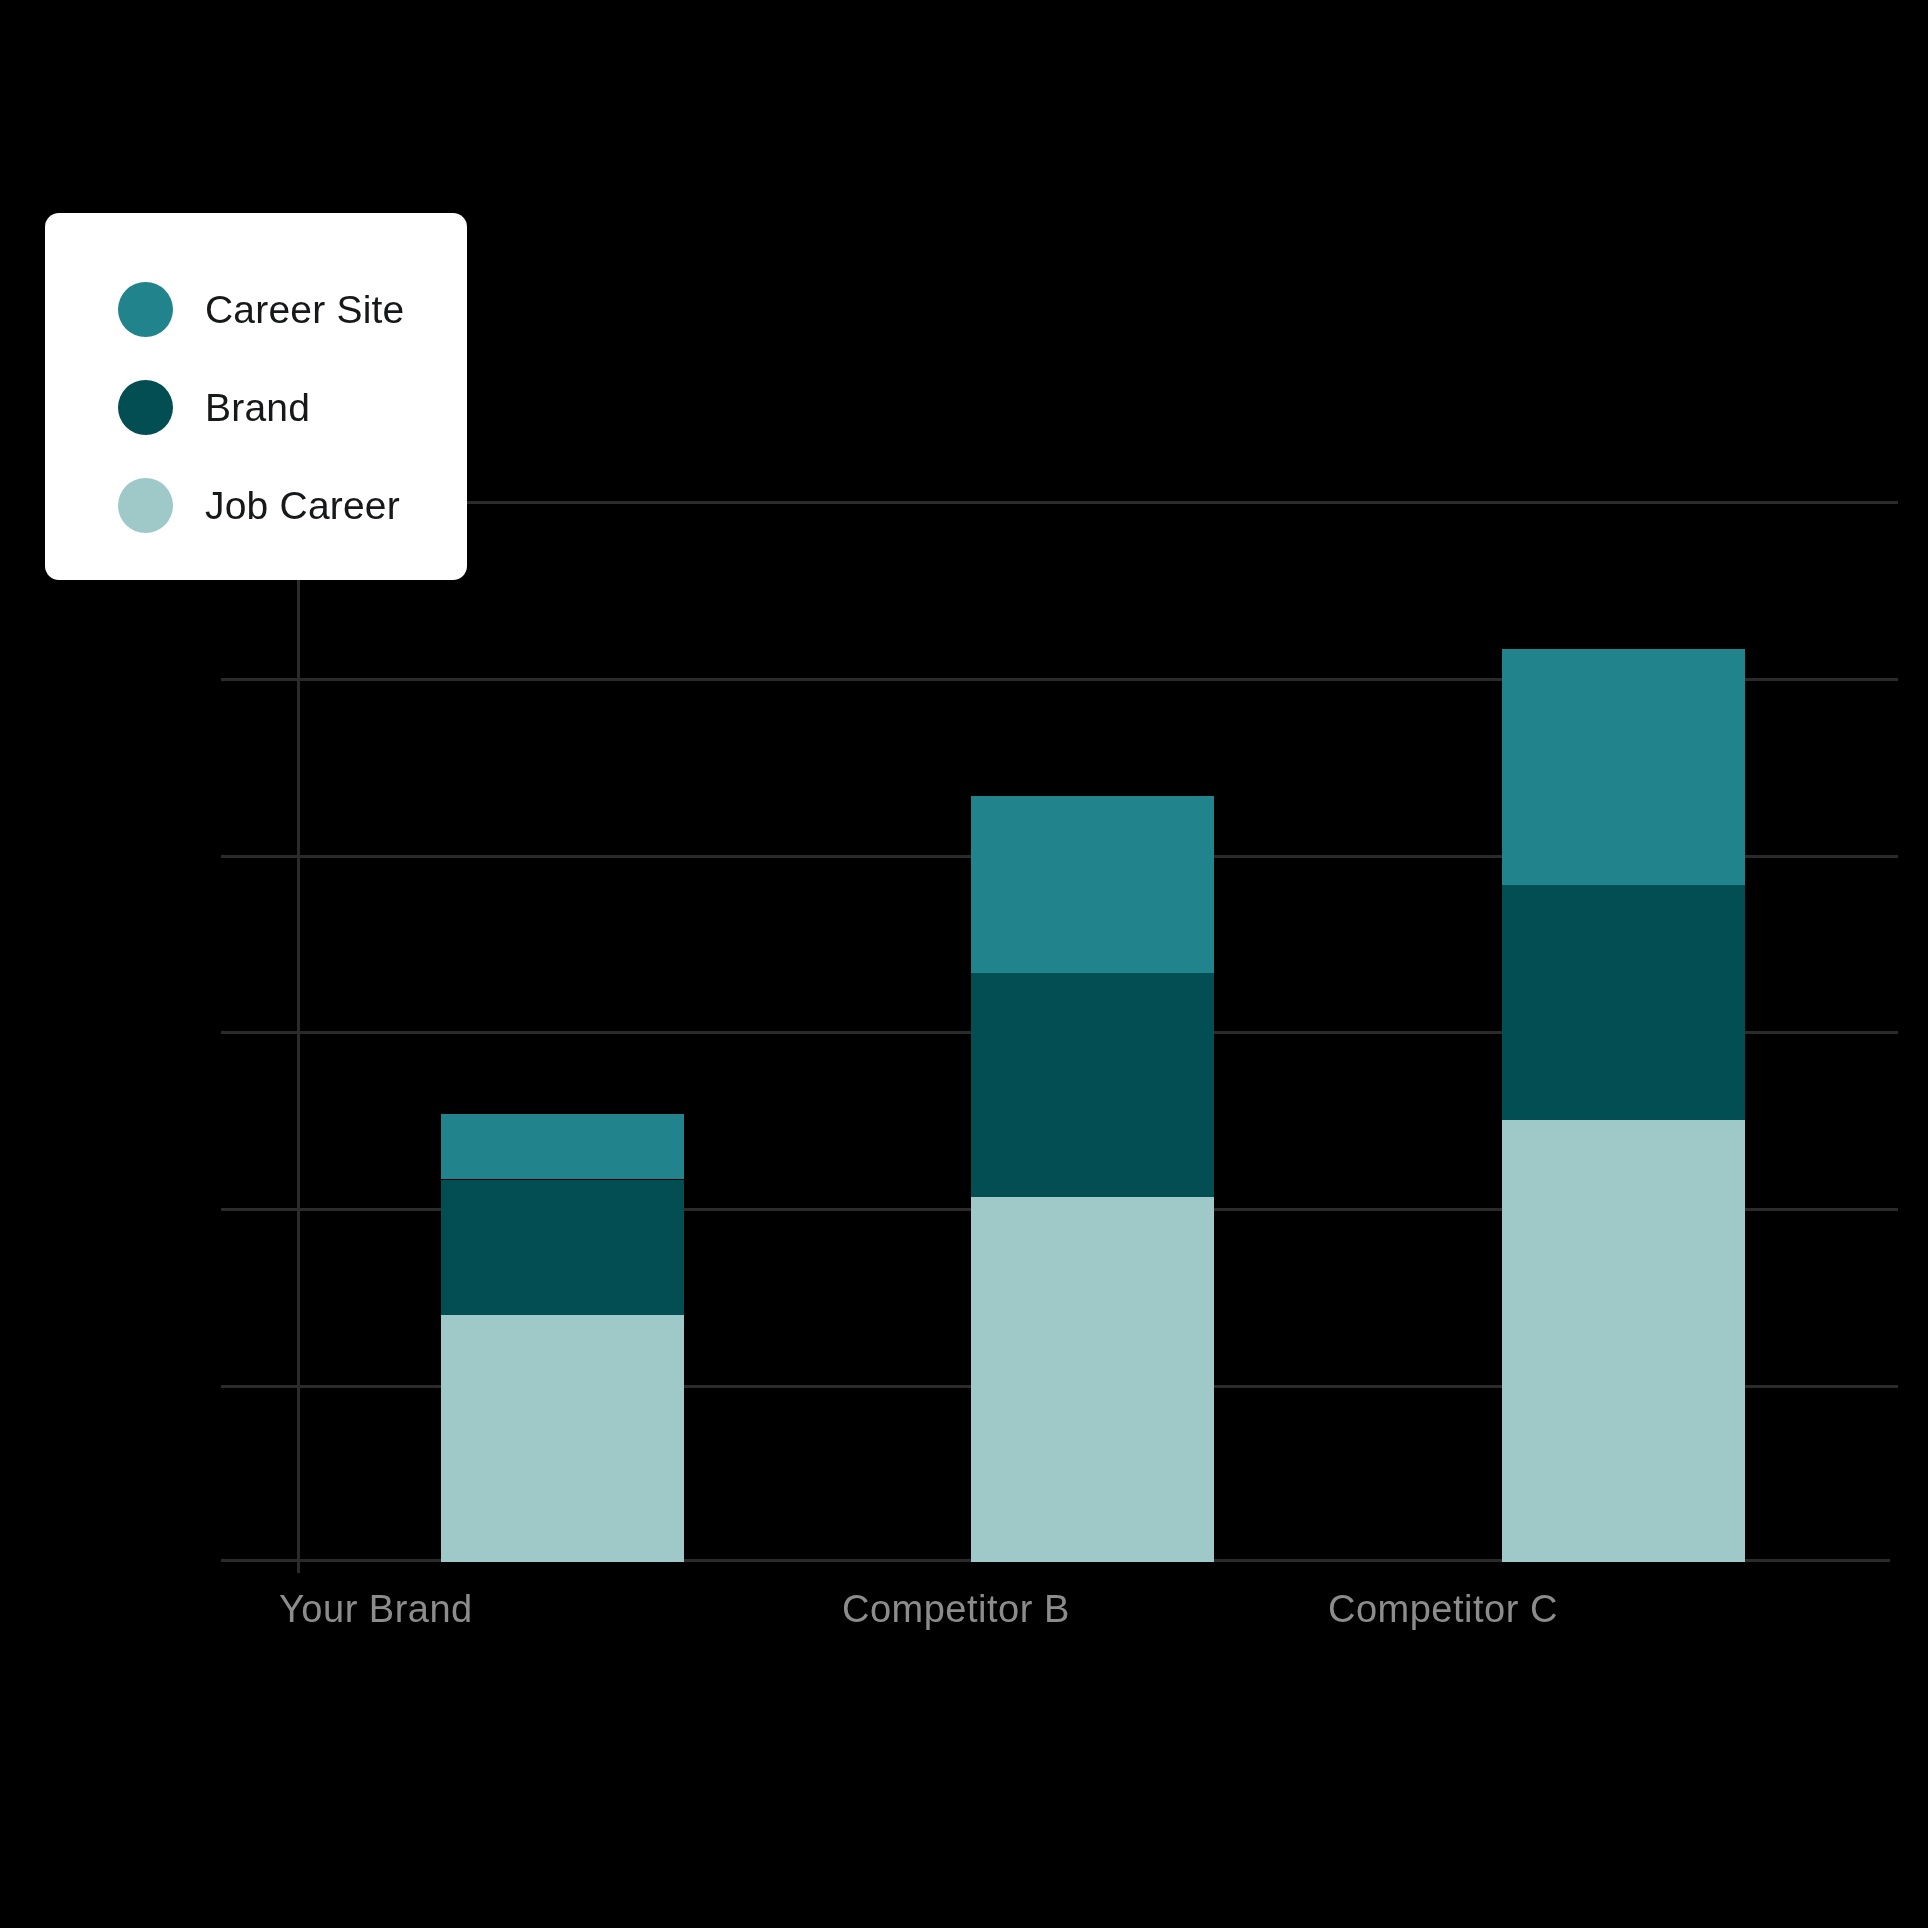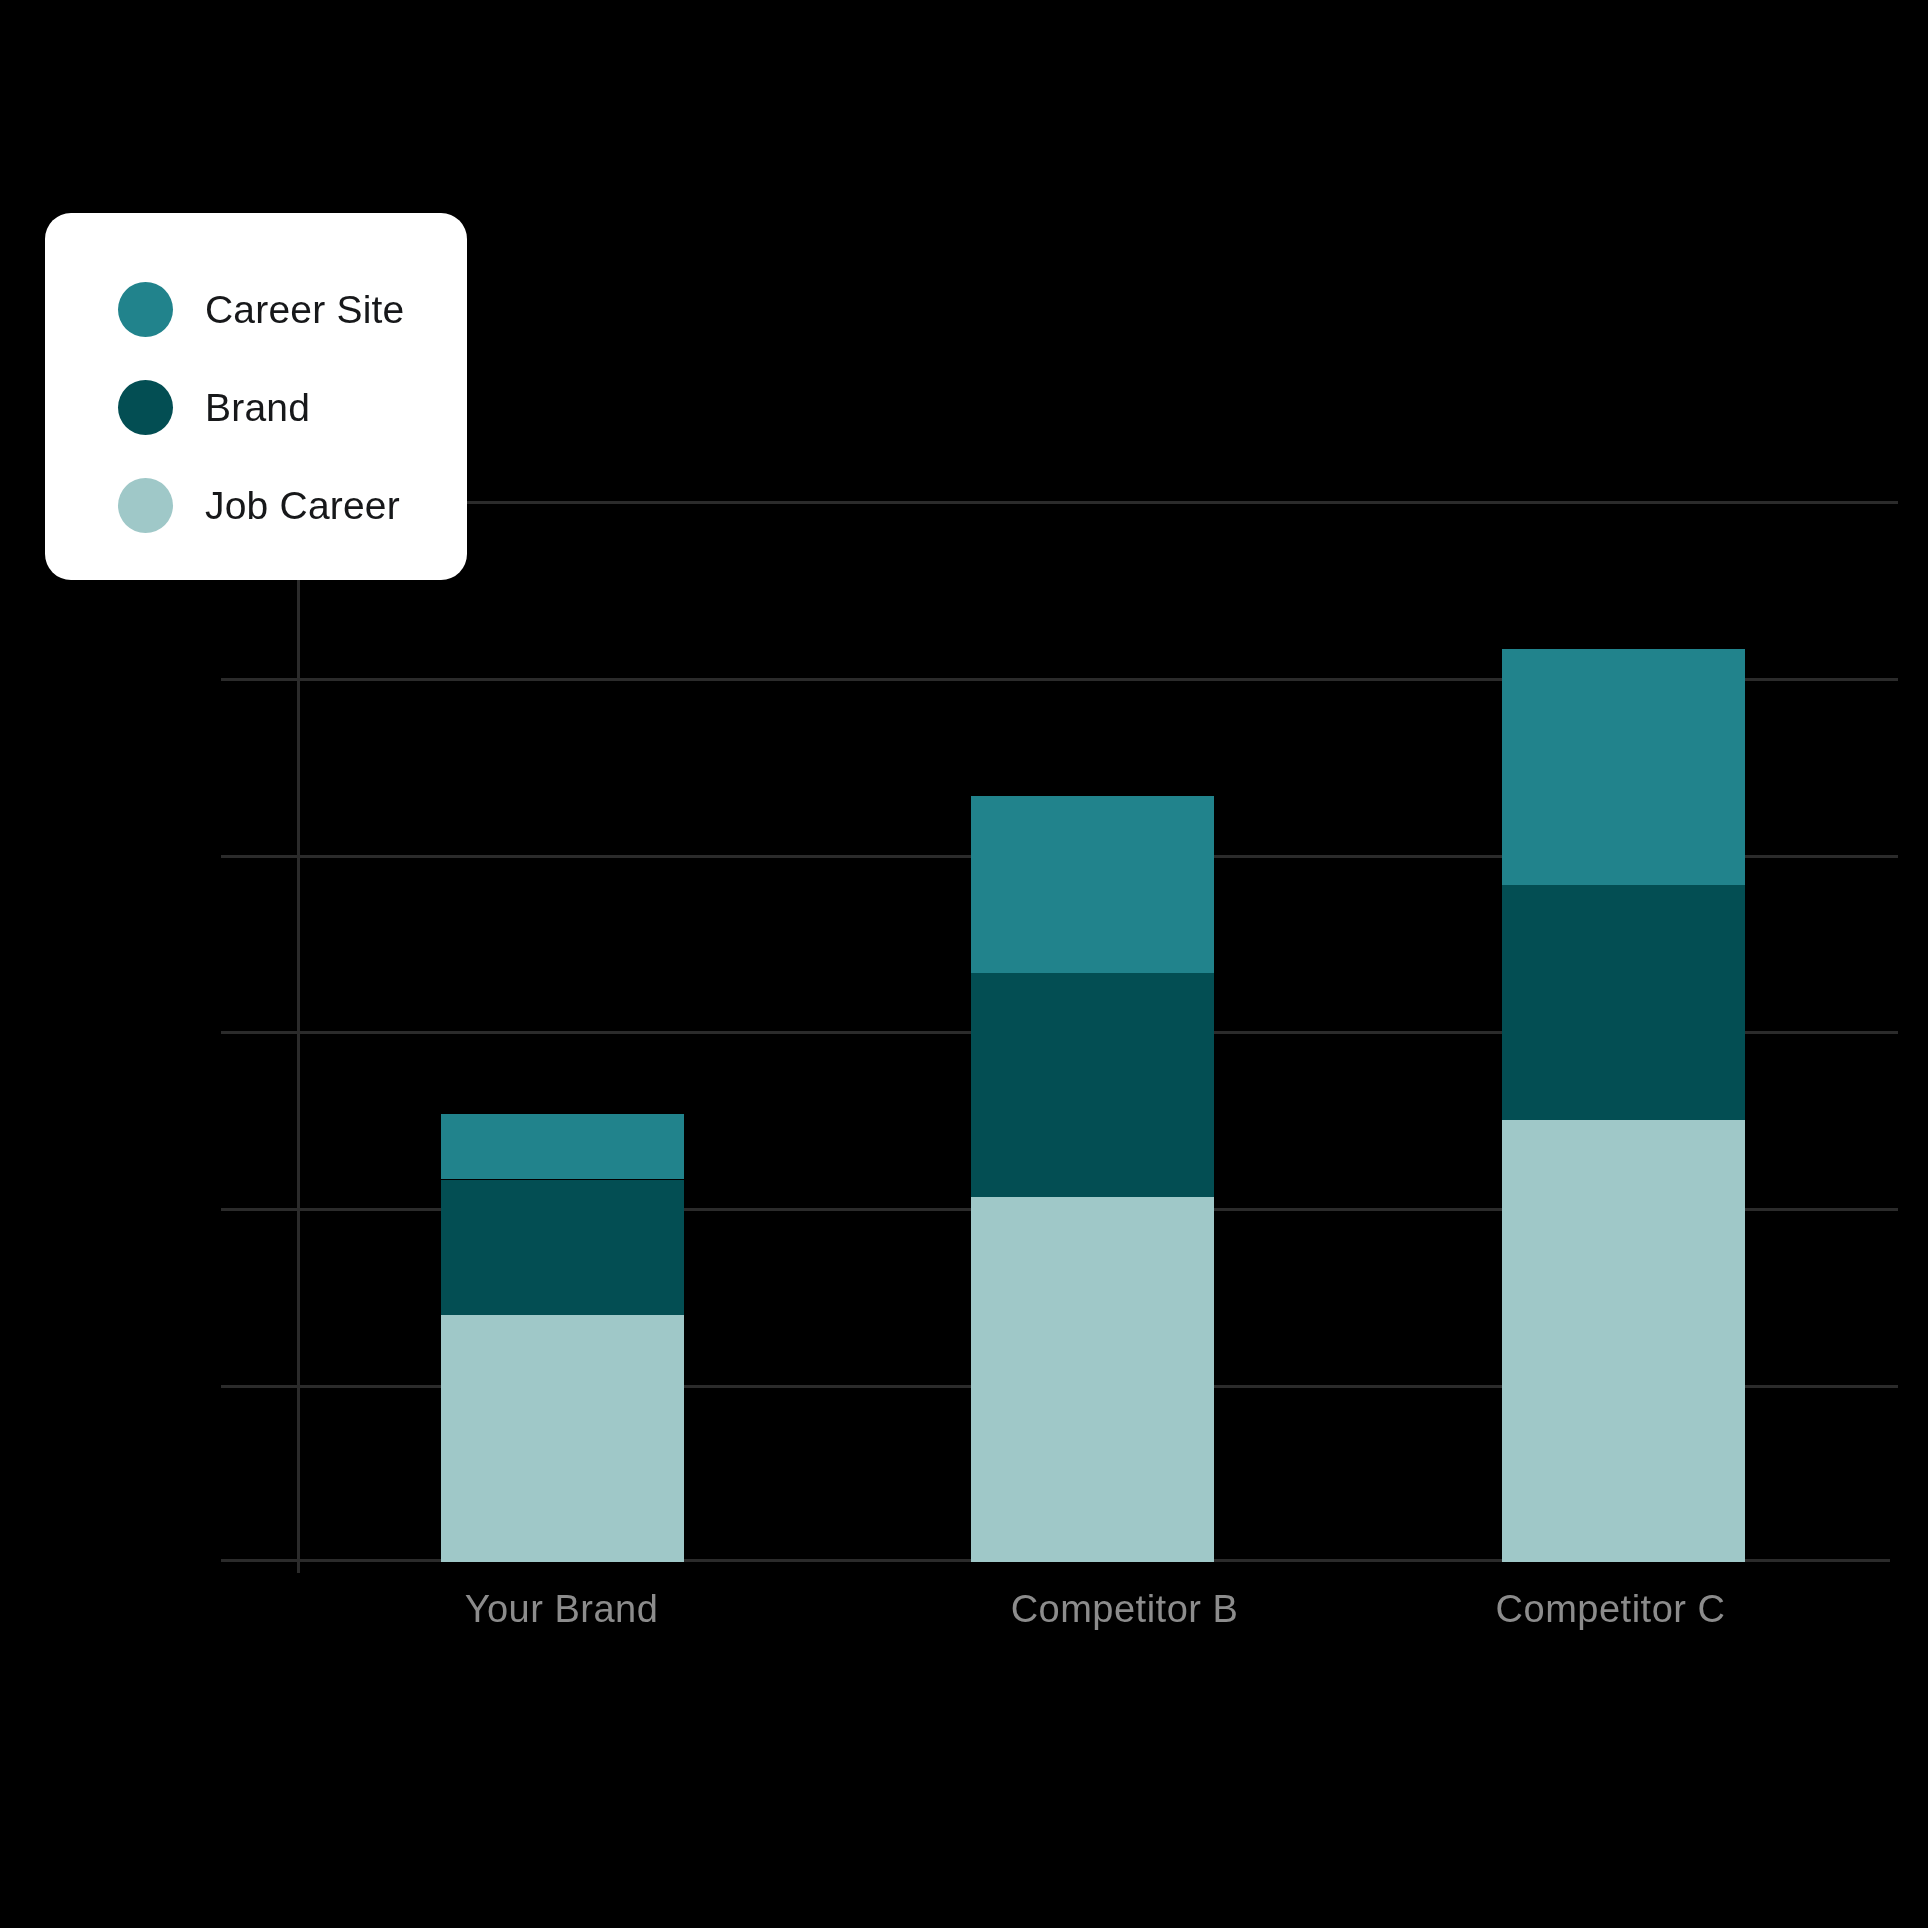--- a/index.html
+++ b/index.html
@@ -65,36 +65,35 @@
   .seg {
     position: absolute;
     left: 0;
     width: 100%;
   }
 
   
   .xlabel {
     position: absolute;
     top: 1588px;
-    text-align: center;
     color: #8c8c8c;
     font-size: 38px;
     letter-spacing: 0.5px;
     white-space: nowrap;
   }
 
   
   #legend {
     position: absolute;
     left: 45px;
     top: 213px;
     width: 422px;
     height: 367px;
     background: #ffffff;
-    border-radius: 26px;
+    border-radius: 14px;
     box-sizing: border-box;
     padding: 56px 0 0 73px;
   }
   .legend-item {
     display: flex;
     align-items: center;
     height: 81px;
     margin-bottom: 17px;
   }
   .legend-swatch {

